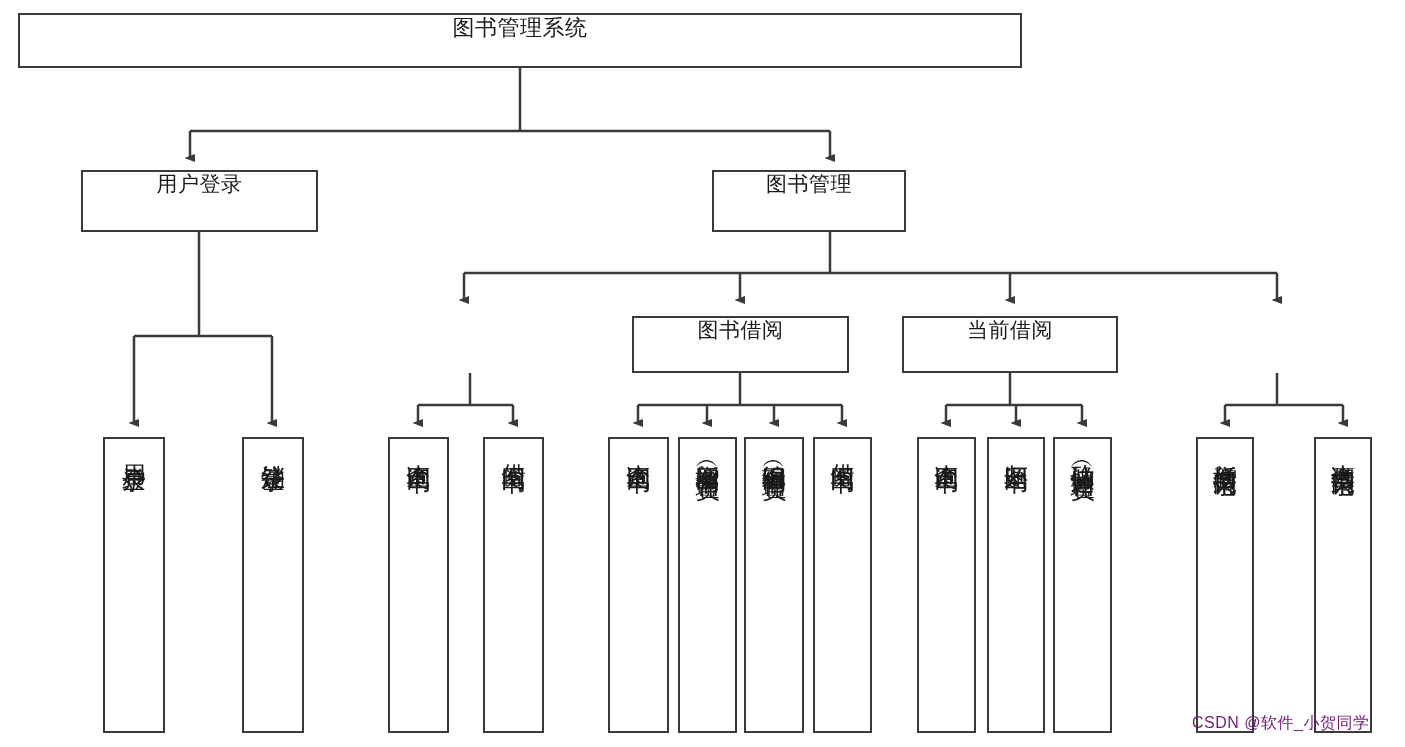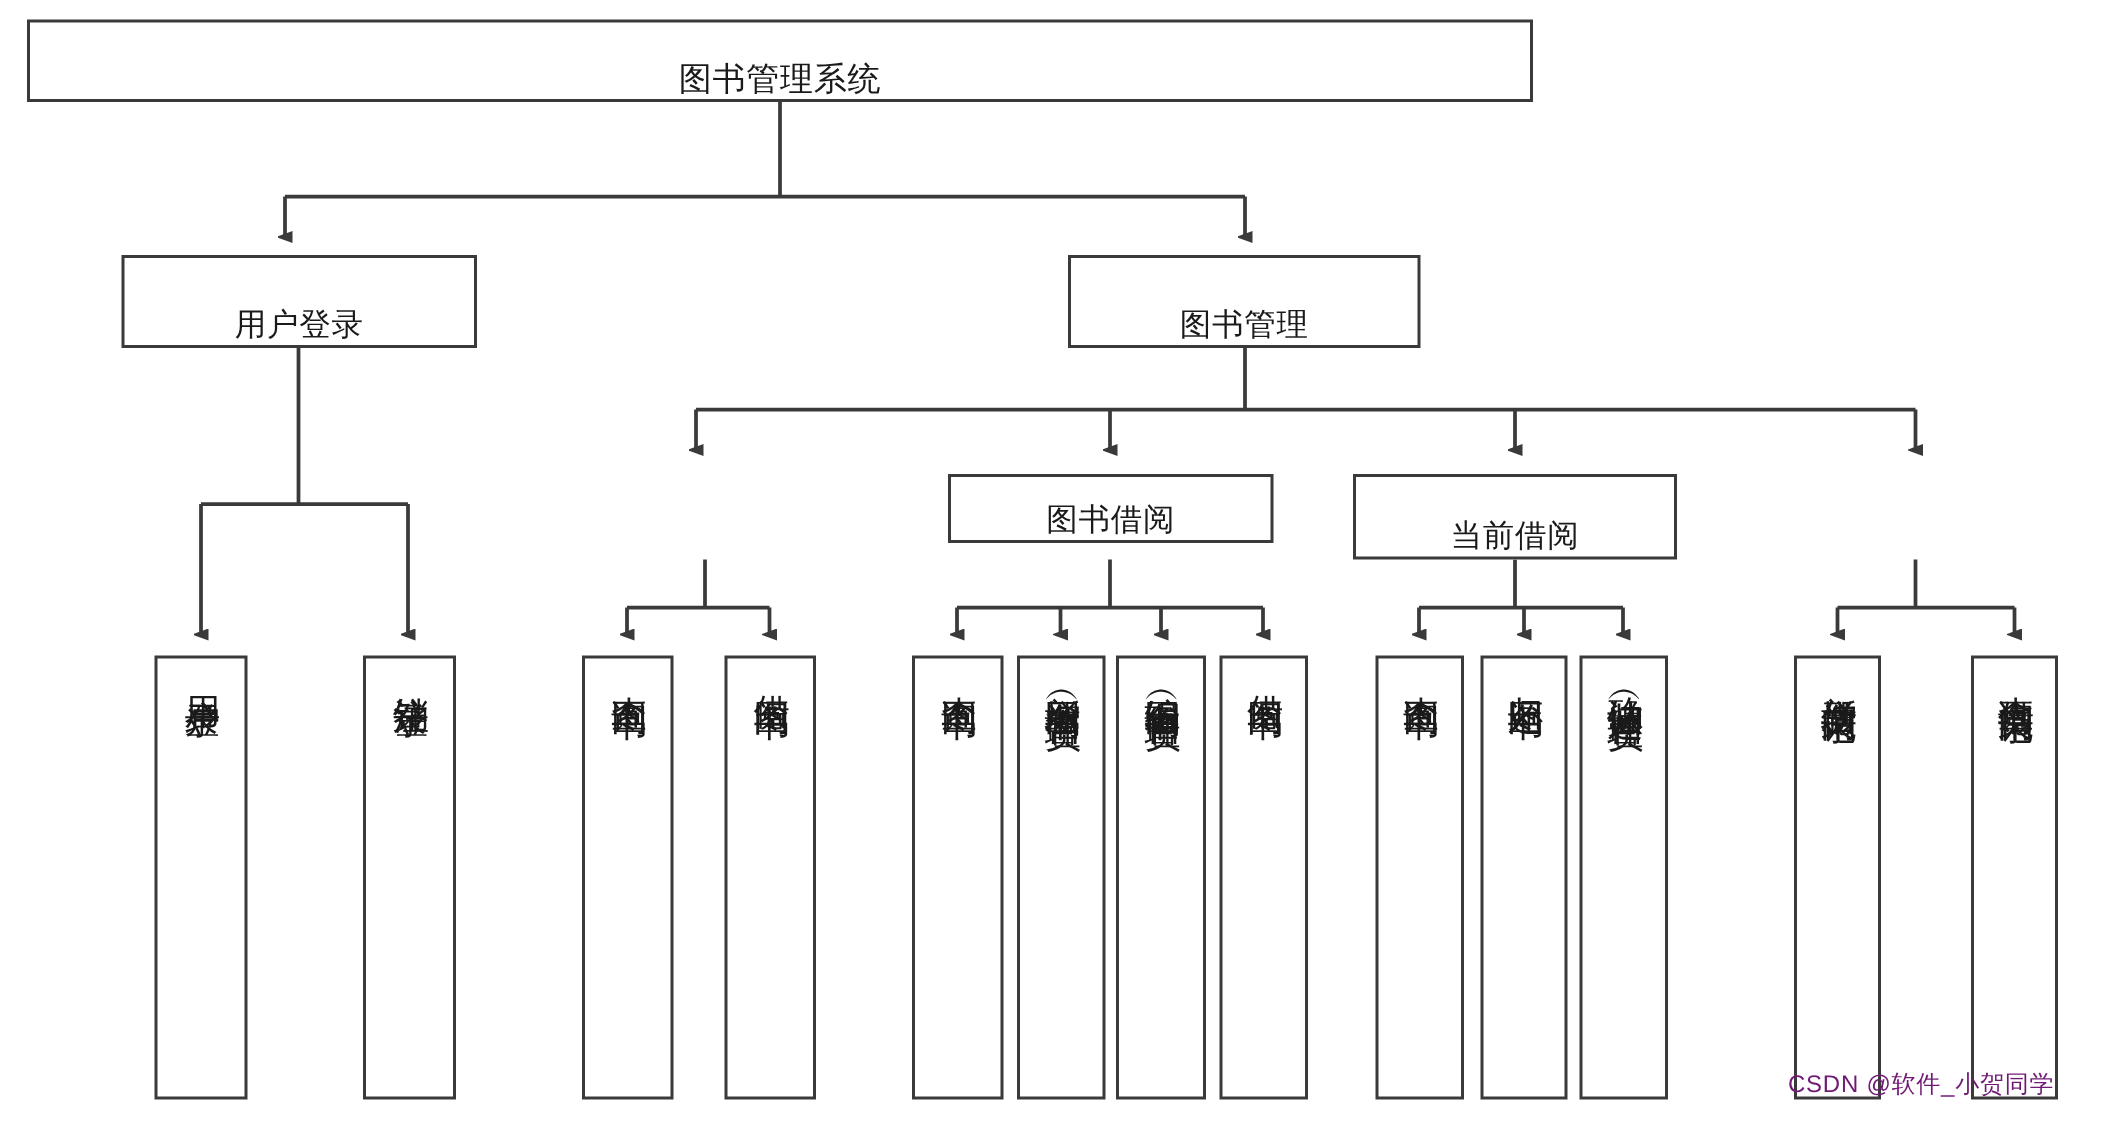--- a/index.html
+++ b/index.html
@@ -24,21 +24,21 @@
     width: 1405px;
     height: 747px;
     pointer-events: none;
   }
   .node {
     position: absolute;
     box-sizing: border-box;
     border: 2.5px solid #3a3a3a;
     background: #ffffff;
     display: flex;
-    align-items: flex-end;
+    align-items: flex-start;
     justify-content: center;
     color: #1a1a1a;
   }
   .node .label {
     display: block;
     text-align: center;
     line-height: 1.18;
   }
   .node.horiz .label {
     font-size: 21px;
@@ -126,25 +126,25 @@
     </g>
   </svg>
 
   <div class="node horiz root" style="left:18px; top:13px; width:1004px; height:55px;">
     <span class="label">图书管理系统</span>
   </div>
 
   <div class="node horiz" style="left:81px; top:170px; width:237px; height:62px;">
     <span class="label">用户登录</span>
   </div>
-  <div class="node horiz" style="left:712px; top:170px; width:235px; height:62px;">
+  <div class="node horiz" style="left:712px; top:170px; width:194px; height:62px;">
     <span class="label">图书管理</span>
   </div>
 
-  <div class="node horiz" style="left:632px; top:316px; width:217px; height:46px;">
+  <div class="node horiz" style="left:632px; top:316px; width:217px; height:57px;">
     <span class="label">图书借阅</span>
   </div>
   <div class="node horiz" style="left:902px; top:316px; width:216px; height:57px;">
     <span class="label">当前借阅</span>
   </div>
 
   <div class="node vert" style="left:103px; top:437px; width:62px; height:296px;">
     <span class="label">用户登录</span>
   </div>
   <div class="node vert" style="left:242px; top:437px; width:62px; height:296px;">

